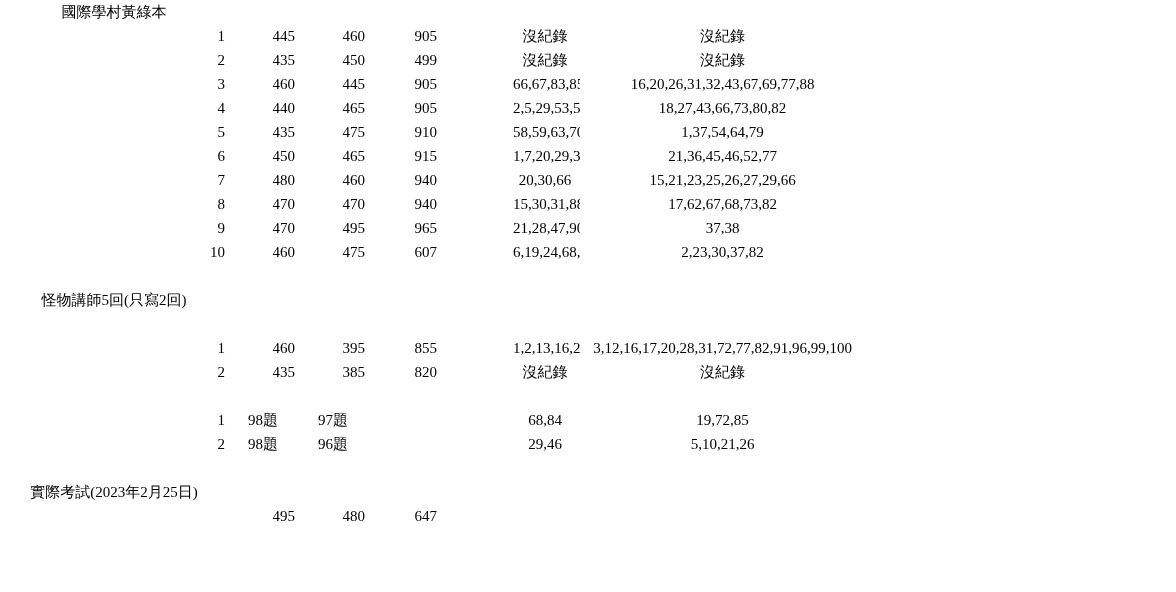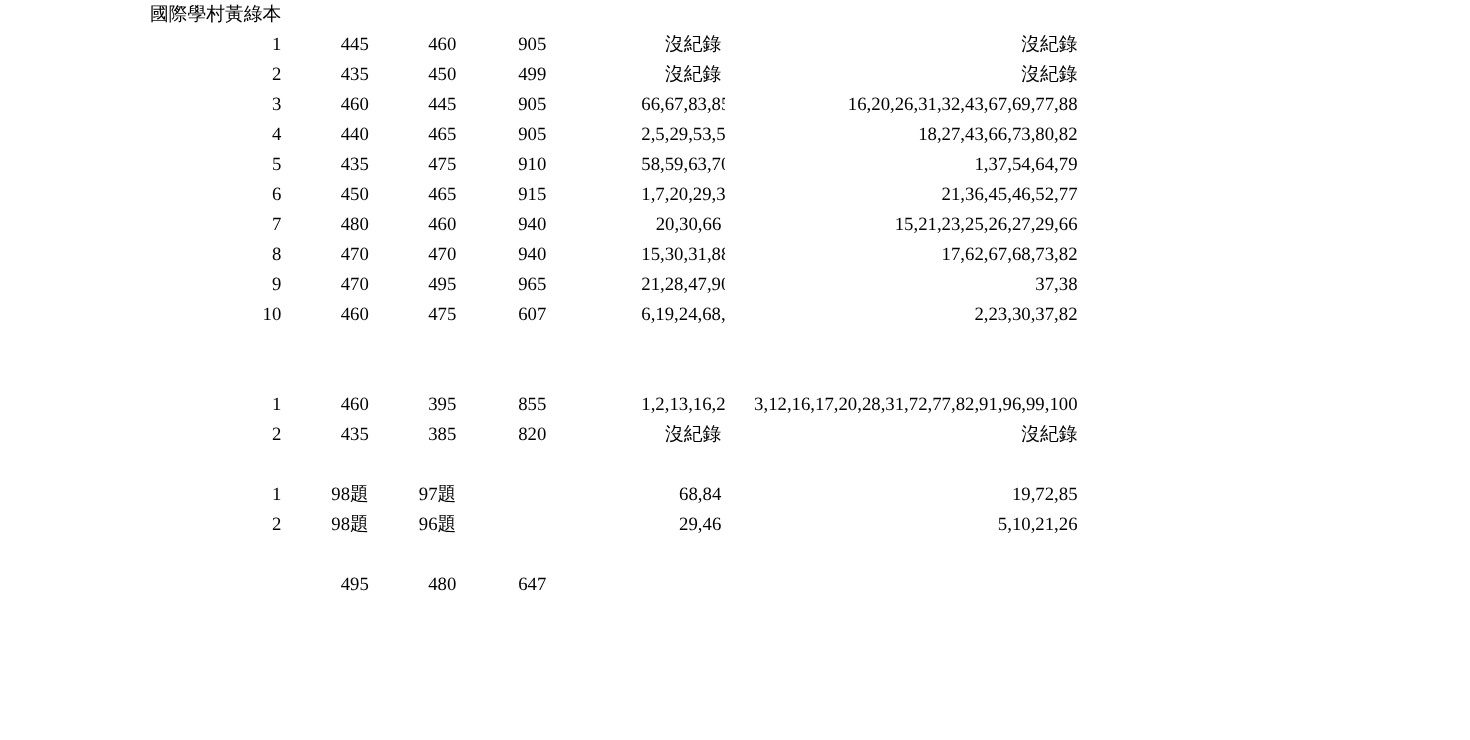--- a/index.html
+++ b/index.html
@@ -36,21 +36,21 @@
   }
   
   td.vline {
     border-right: 1px solid #c9d6e8;
   }
   .num {
     text-align: right;
     padding-right: 6px;
   }
   .txt {
-    text-align: right;
+    text-align: center;
   }
   .c-label { width: 228px; }
   .c-idx   { width: 70px; }
   .c-lis   { width: 70px; }
   .c-read  { width: 72px; }
   .c-tot   { width: 70px; }
   .c-gap   { width: 70px; }
   .c-lerr  { width: 285px; }
   .c-rerr  { width: 311px; }
   .blank-row td { height: 24px; }
@@ -189,20 +189,30 @@
         <td class="vline"></td>
         <td class="vline"></td>
         <td class="vline"></td>
         <td class="vline"></td>
         <td class="vline"></td>
         <td class="vline"></td>
         <td class="vline"></td>
         <td></td>
       </tr>
 
+      <tr>
+        <td class="txt vline">怪物講師5回(只寫2回)</td>
+        <td class="vline"></td>
+        <td class="vline"></td>
+        <td class="vline"></td>
+        <td class="vline"></td>
+        <td class="vline"></td>
+        <td class="vline"></td>
+        <td></td>
+      </tr>
       <tr class="blank-row">
         <td class="vline"></td>
         <td class="vline"></td>
         <td class="vline"></td>
         <td class="vline"></td>
         <td class="vline"></td>
         <td class="vline"></td>
         <td class="vline"></td>
         <td></td>
       </tr>
@@ -265,20 +275,30 @@
         <td class="vline"></td>
         <td class="vline"></td>
         <td class="vline"></td>
         <td class="vline"></td>
         <td class="vline"></td>
         <td class="vline"></td>
         <td class="vline"></td>
         <td></td>
       </tr>
 
+      <tr>
+        <td class="txt vline">實際考試(2023年2月25日)</td>
+        <td class="vline"></td>
+        <td class="vline"></td>
+        <td class="vline"></td>
+        <td class="vline"></td>
+        <td class="vline"></td>
+        <td class="vline"></td>
+        <td></td>
+      </tr>
 
       <tr>
         <td class="num vline"></td>
         <td class="num vline">495</td>
         <td class="num vline">480</td>
         <td class="num vline">647</td>
         <td class="vline"></td>
         <td class="txt vline"></td>
         <td class="txt vline"></td>
         <td></td>

